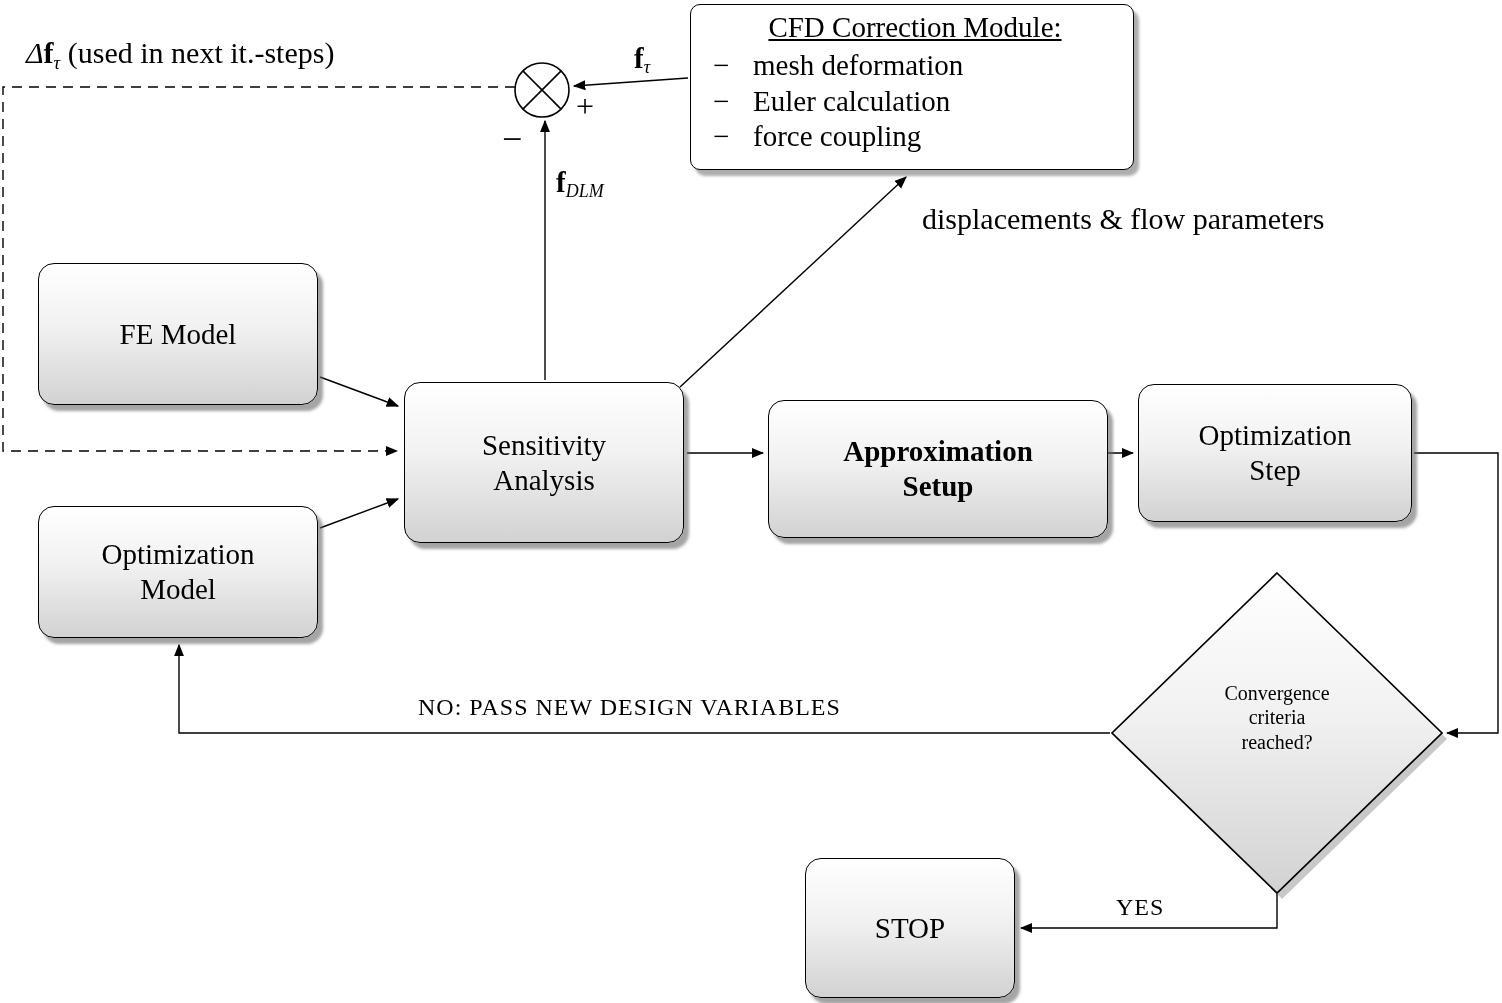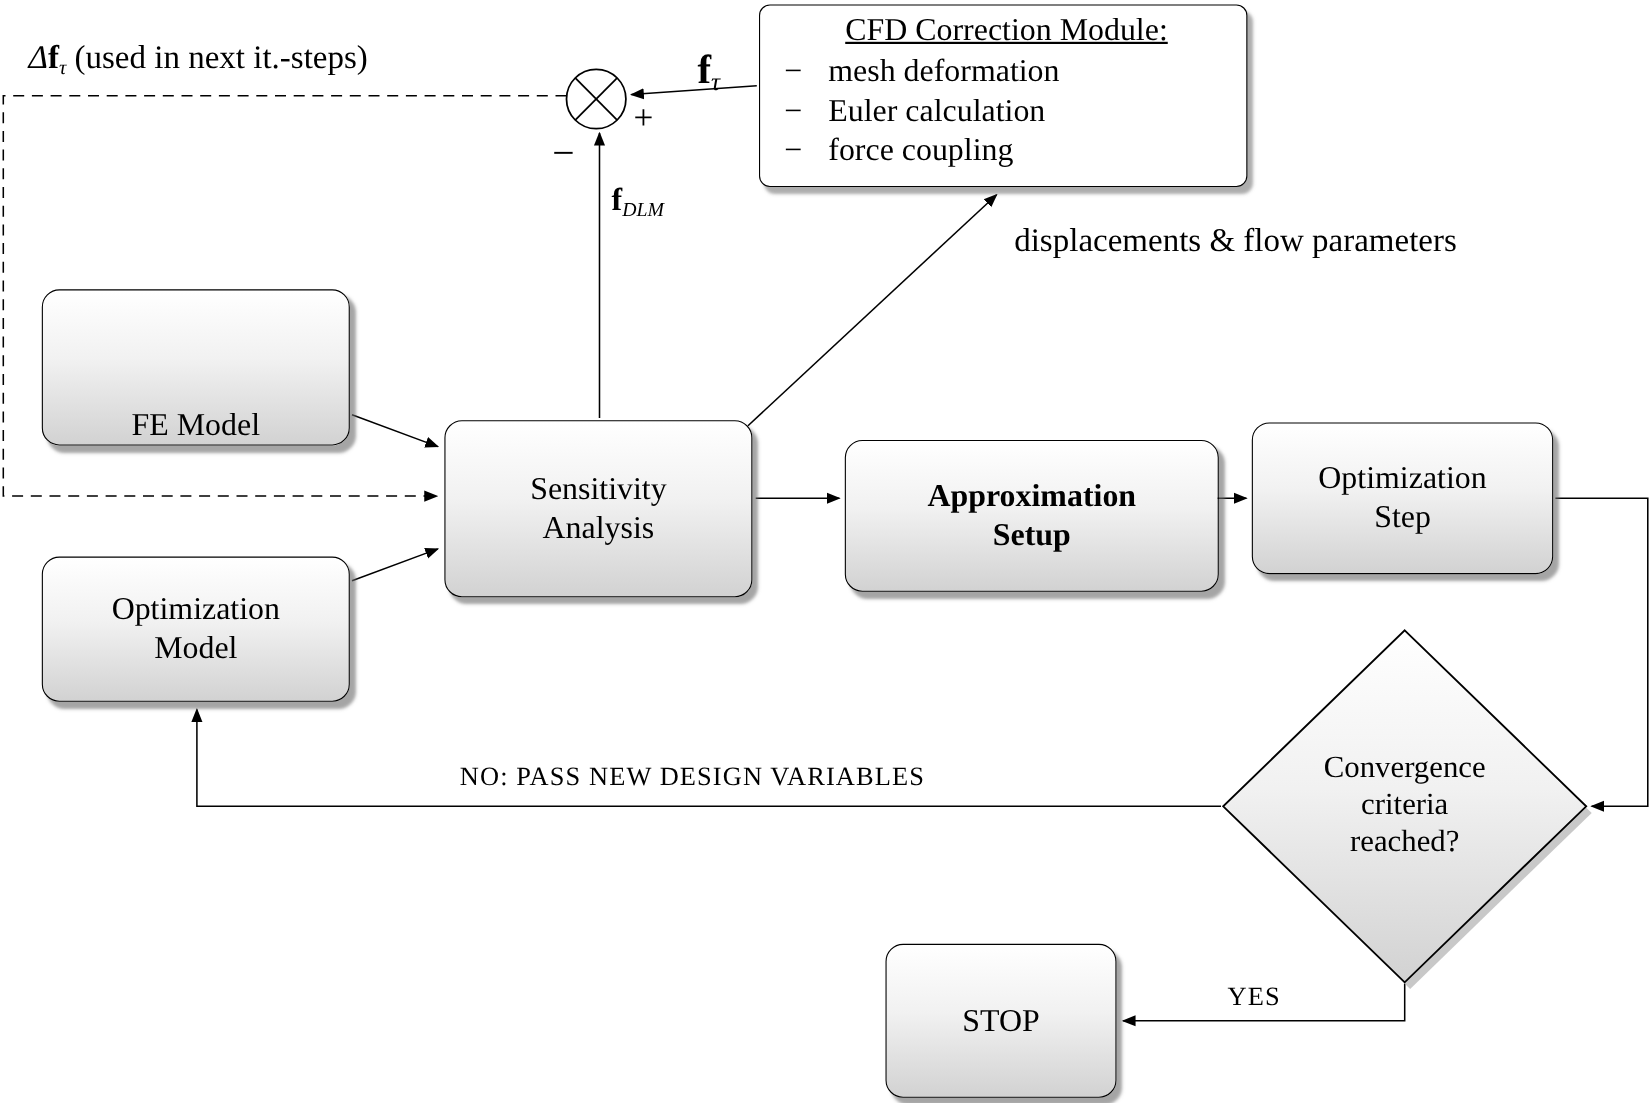--- a/index.html
+++ b/index.html
@@ -13,21 +13,21 @@
   
   .node {
     position:absolute; z-index:2; box-sizing:border-box;
     border:1.7px solid #000; border-radius:16px;
     background:linear-gradient(180deg,#ffffff 0%,#f1f1f1 45%,#d2d2d2 100%);
     box-shadow:5px 6px 3px rgba(105,105,105,0.6);
     display:flex; align-items:center; justify-content:center;
     text-align:center; font-size:29px; line-height:1.2;
   }
   .node .line { display:block; }
-  .fe   { left:38px;  top:263px; width:280px; height:142px;align-items:flex-end; }
+  .fe   { left:38px;  top:263px; width:280px; height:142px; }
   .om   { left:38px;  top:506px; width:280px; height:132px; }
   .sa   { left:404px; top:382px; width:280px; height:161px; }
   .as   { left:768px; top:400px; width:340px; height:138px;font-weight:bold; }
   .os   { left:1138px;top:384px; width:274px; height:138px; }
   .stop { left:805px; top:858px; width:210px; height:140px; }
 
   
   .cfd {
     position:absolute; z-index:2; box-sizing:border-box;
     left:690px; top:4px; width:444px; height:166px;
@@ -41,31 +41,31 @@
   .cfd-item .emph { white-space:pre; }
   .cfd-item .txt  { white-space:pre; }
 
   
   .lbl { position:absolute; z-index:3; white-space:nowrap; }
   .mit { font-style:italic; }
   .mbf { font-weight:bold; }
   .msub { font-size:0.62em; font-style:italic; vertical-align:-0.3em; }
 
   .delta-label   { left:26px;  top:36px;  font-size:30px; }
-  .ftau-label    { left:634px; top:42px;  font-size:37px;font-family:Liberation Serif, serif; }
+  .ftau-label    { left:634px; top:42px;  font-size:29px;font-family:Liberation Serif, serif; }
   .fdlm-label    { left:556px; top:166px; font-size:29px; }
   .plus-sign     { left:576px; top:88px;  font-size:32px; }
   .minus-sign    { left:502px; top:118px; font-size:36px; }
   .disp-label    { left:922px; top:202px; font-size:30px; }
   .no-label      { left:418px; top:694px; font-size:24px; letter-spacing:1px; }
   .yes-label     { left:1116px;top:894px; font-size:24px; letter-spacing:1px; }
 
   .diamond-text {
     position:absolute; z-index:3; left:1167px; top:681px; width:220px;
-    text-align:center; font-size:28px; line-height:1.22;
+    text-align:center; font-size:20px; line-height:1.22;
   }
   .diamond-text .line { display:block; }
 </style>
 </head>
 <body>
 
 <div class="canvas">
 
   <svg class="wires" width="1502" height="1003" viewBox="0 0 1502 1003">
     <defs>

